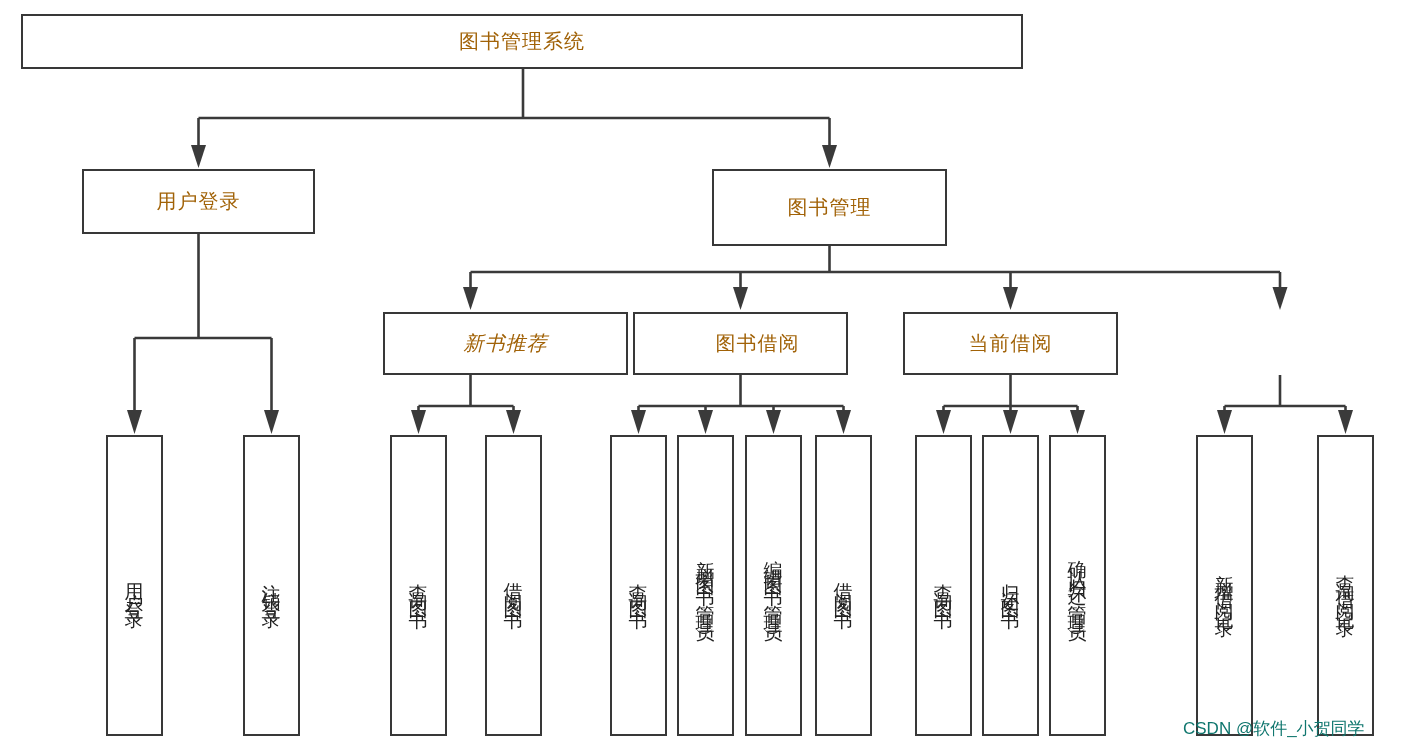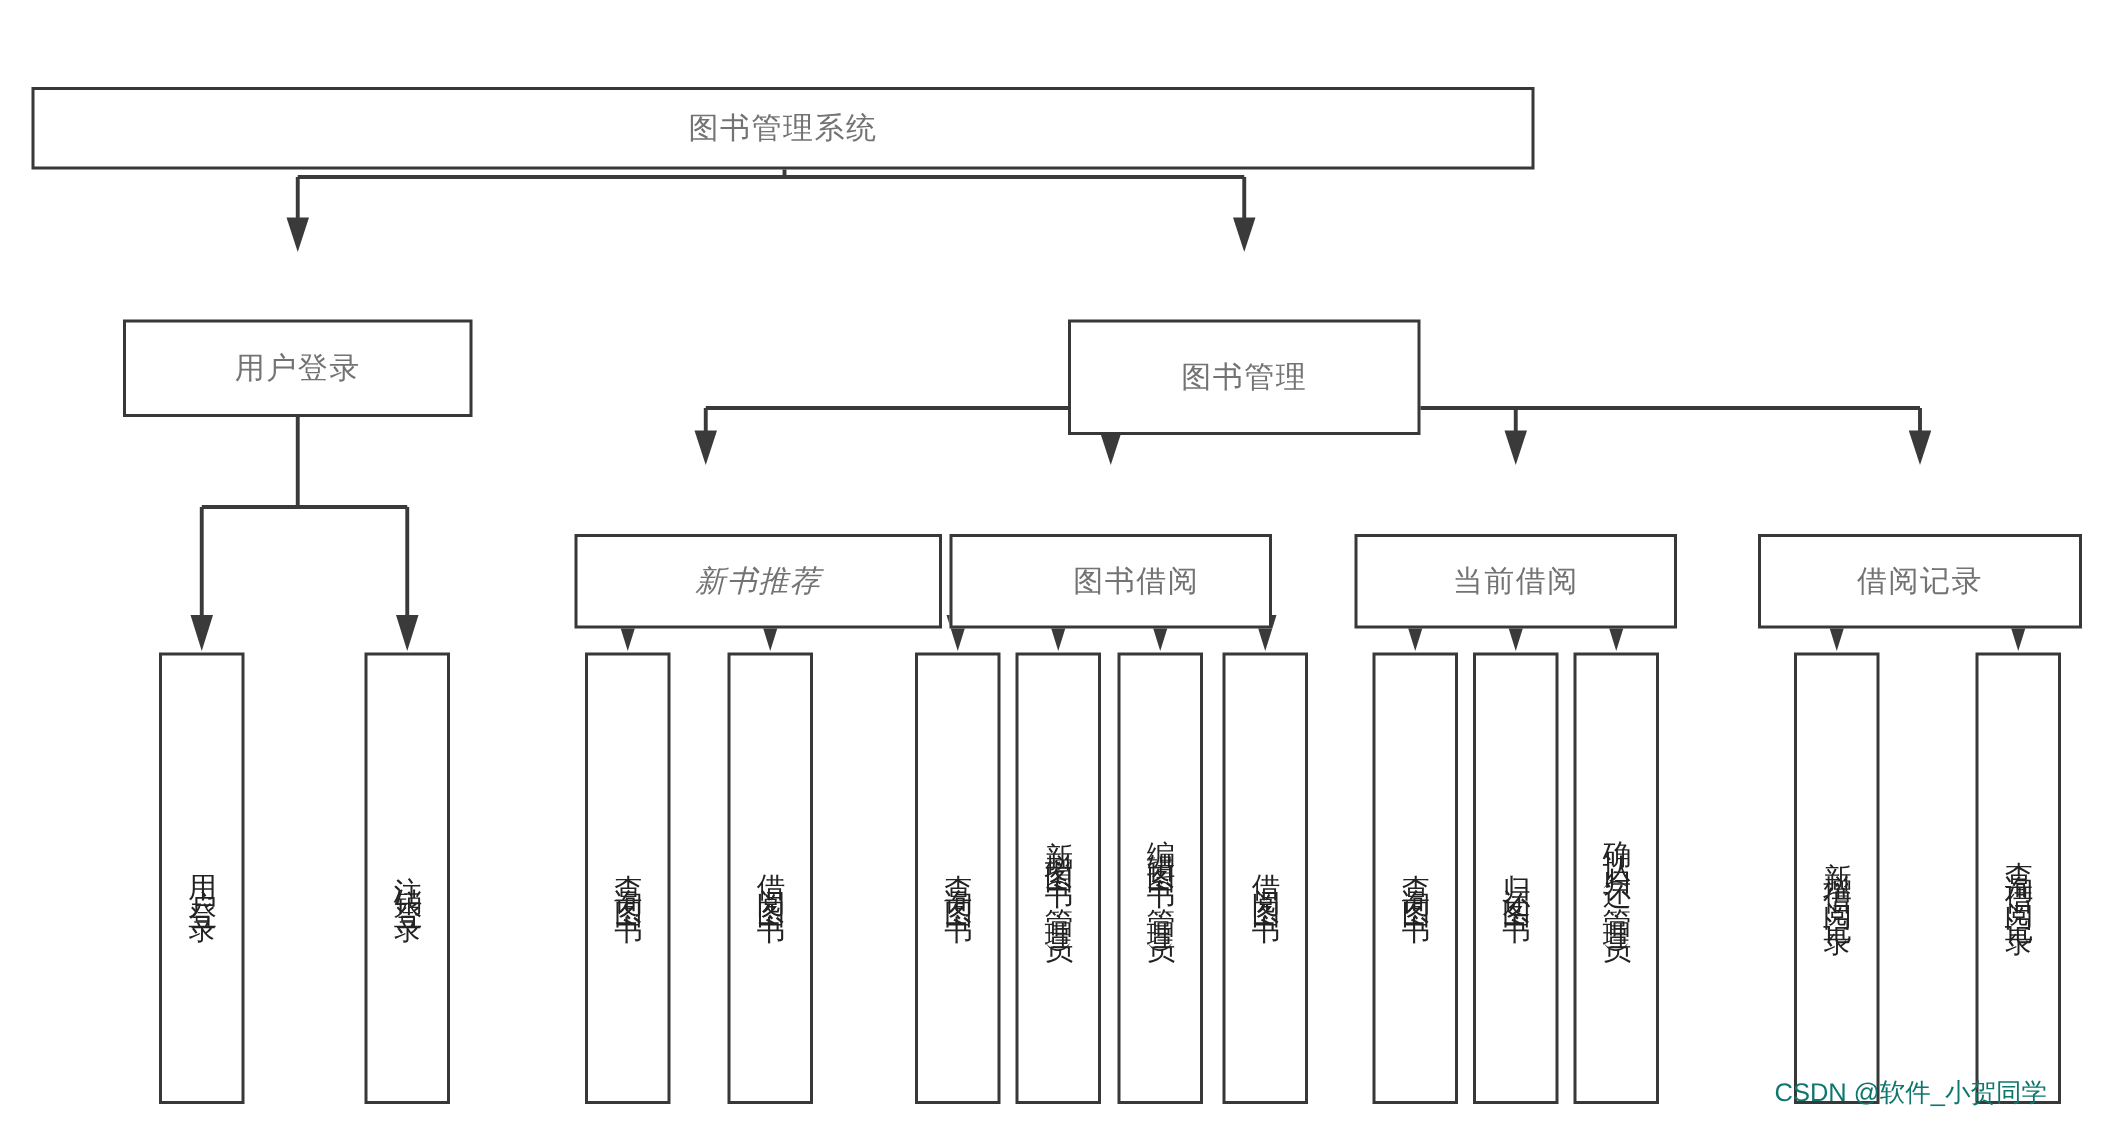--- a/index.html
+++ b/index.html
@@ -23,25 +23,24 @@
     height: 747px;
   }
   .box {
     position: absolute;
     box-sizing: border-box;
     border: 2.5px solid #383838;
     background: #ffffff;
     display: flex;
     align-items: center;
     justify-content: center;
-    color: #737373;
+    color: #a16207;
     font-size: 20px;
     letter-spacing: 1px;
     white-space: nowrap;
-    margin-top: 44px;
   }
   .leaf {
     position: absolute;
     box-sizing: border-box;
     border: 2.5px solid #383838;
     background: #ffffff;
     top: 435px;
     width: 57px;
     height: 301px;
     display: flex;
@@ -165,21 +164,20 @@
   </svg>
 
   <div class="box root">图书管理系统</div>
 
   <div class="box n-user">用户登录</div>
   <div class="box n-bookm">图书管理</div>
 
   <div class="box n-newrec">新书推荐</div>
   <div class="box n-borrow">图书借阅</div>
   <div class="box n-current">当前借阅</div>
-  <div class="box n-records">借阅记录</div>
 
   <div class="leaf lf1">用户登录</div>
   <div class="leaf lf2">注销登录</div>
 
   <div class="leaf lf3">查询图书</div>
   <div class="leaf lf4">借阅图书</div>
 
   <div class="leaf lf5">查询图书</div>
   <div class="leaf lf6">新增图书（管理员）</div>
   <div class="leaf lf7">编辑图书（管理员）</div>

